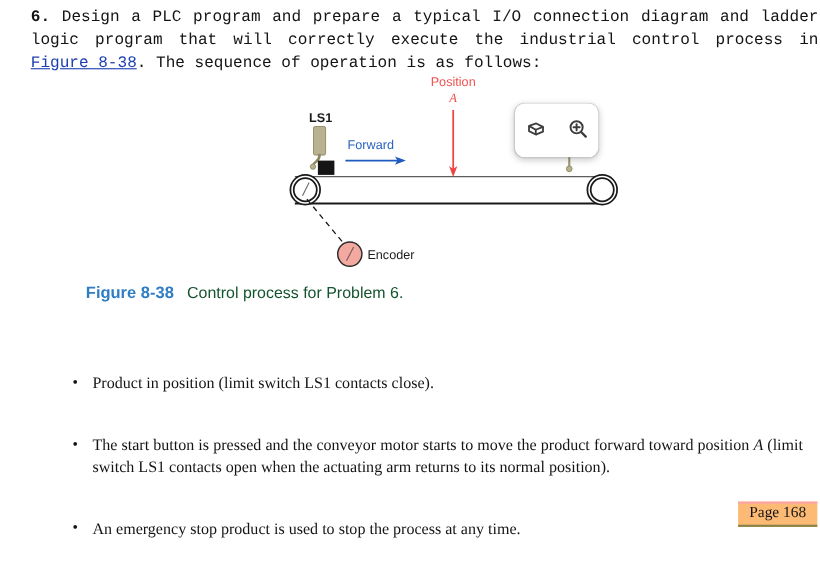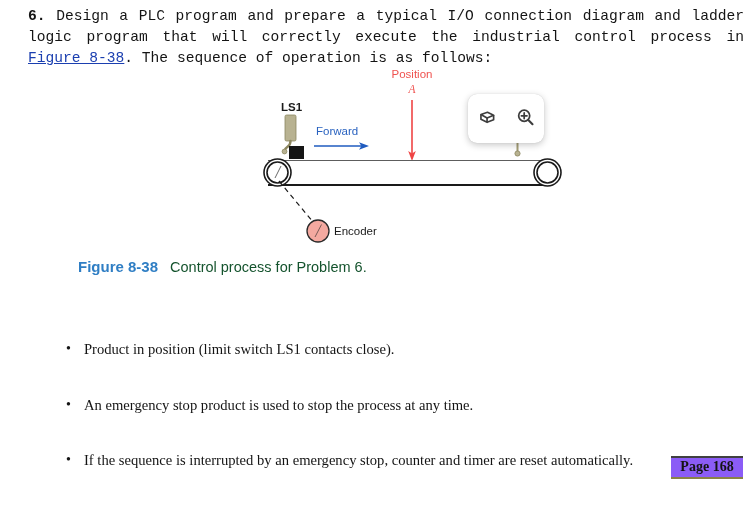--- a/index.html
+++ b/index.html
@@ -138,26 +138,25 @@
   
   .page-marker {
     position: absolute;
     right: 2px;
     top: 456px;
     width: 72px;
     text-align: center;
     font-family: "Liberation Serif", serif;
     font-size: 14px;
     color: #141414;
-    border-top: 2px solid #404040;
+    border-top: 2px solid #fca5a5;
     border-bottom: 2px solid #8a8347;
     padding: 1px 0 2px 0;
-    background: #8b5cf6;
+    background: #fdba74;
     z-index: 30;
-    font-weight: bold;
   }
 </style>
 </head>
 <body>
 
 <div class="problem">
   <div class="problem-line p-first">
     <span class="problem-num">6.</span>
     <span>Design a PLC program and prepare a typical I/O connection diagram and ladder logic program that will correctly execute the industrial control process in </span><a class="figref" href="#">Figure 8-38</a><span>. The sequence of operation is as follows:</span>
   </div>
@@ -241,17 +240,18 @@
     </span>
   </button>
 </div>
 
 <div class="caption">
   <span class="cap-label">Figure 8-38</span><span class="cap-text">Control process for Problem 6.</span>
 </div>
 
 <ul class="seq" id="seq-list">
     <li><span>Product in position (limit switch LS1 contacts close).</span></li>
+    <li><span>The start button is pressed and the conveyor motor starts to move the product forward toward position </span><i>A</i><span> (limit switch LS1 contacts open when the actuating arm returns to its normal position).</span></li>
     <li><span>An emergency stop product is used to stop the process at any time.</span></li>
     <li><span>If the sequence is interrupted by an emergency stop, counter and timer are reset automatically.</span></li>
   </ul>
 
 <div class="page-marker">Page 168</div>
 
 </body></html>

